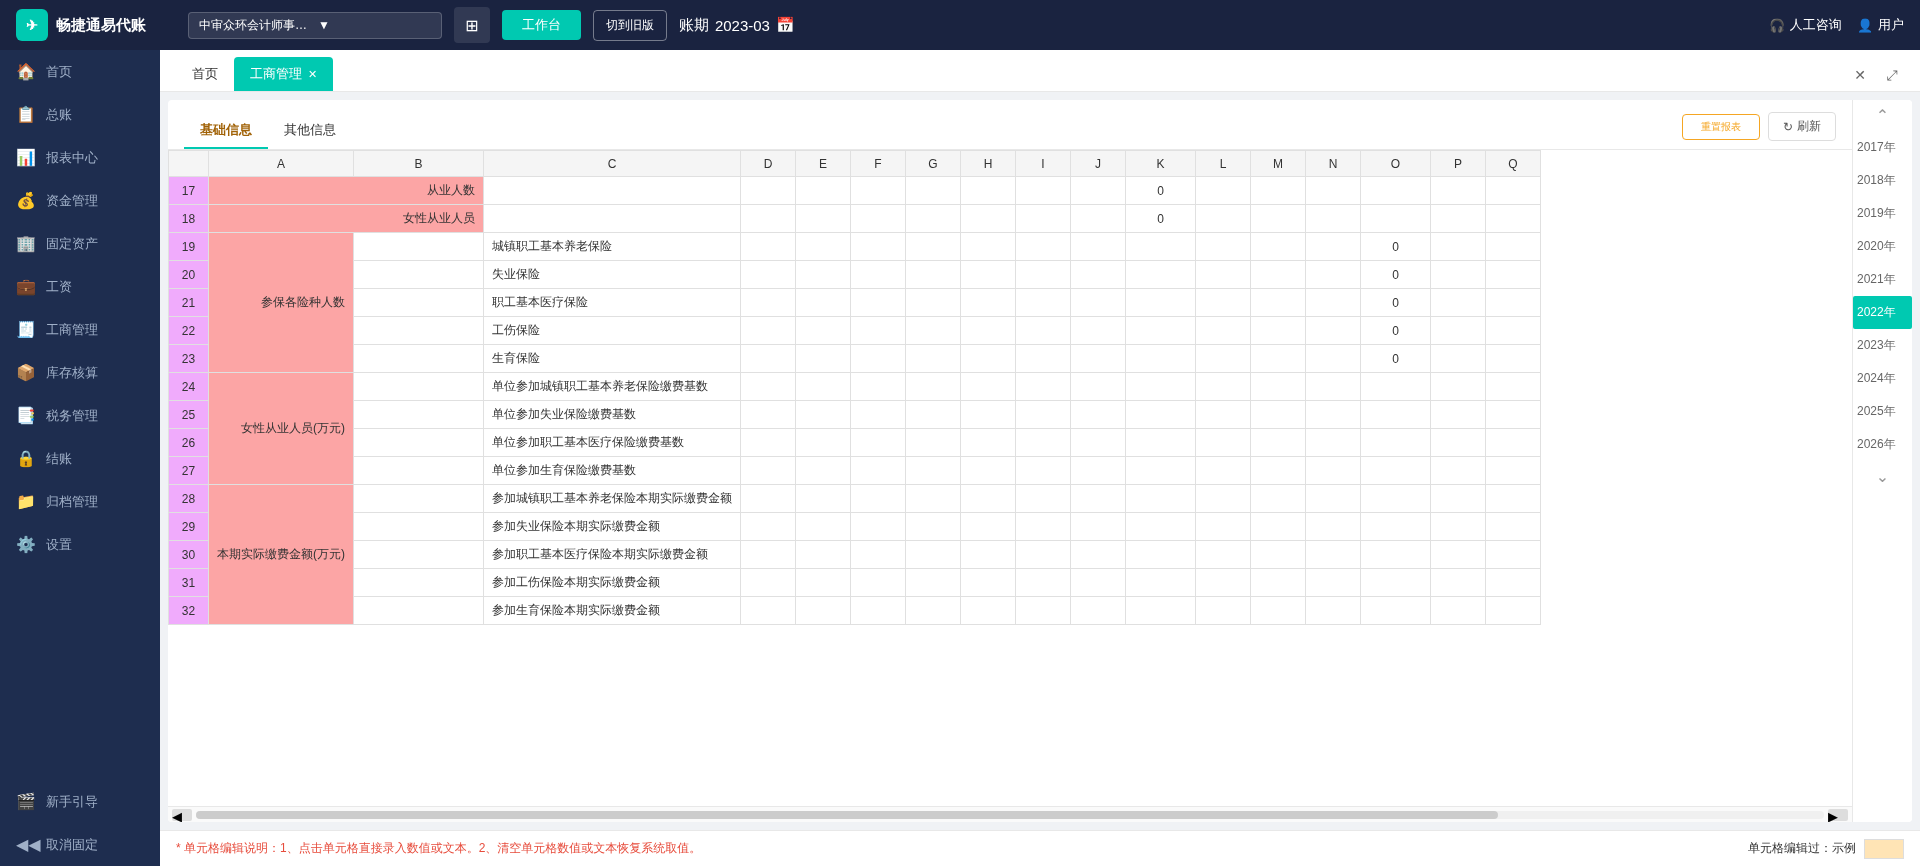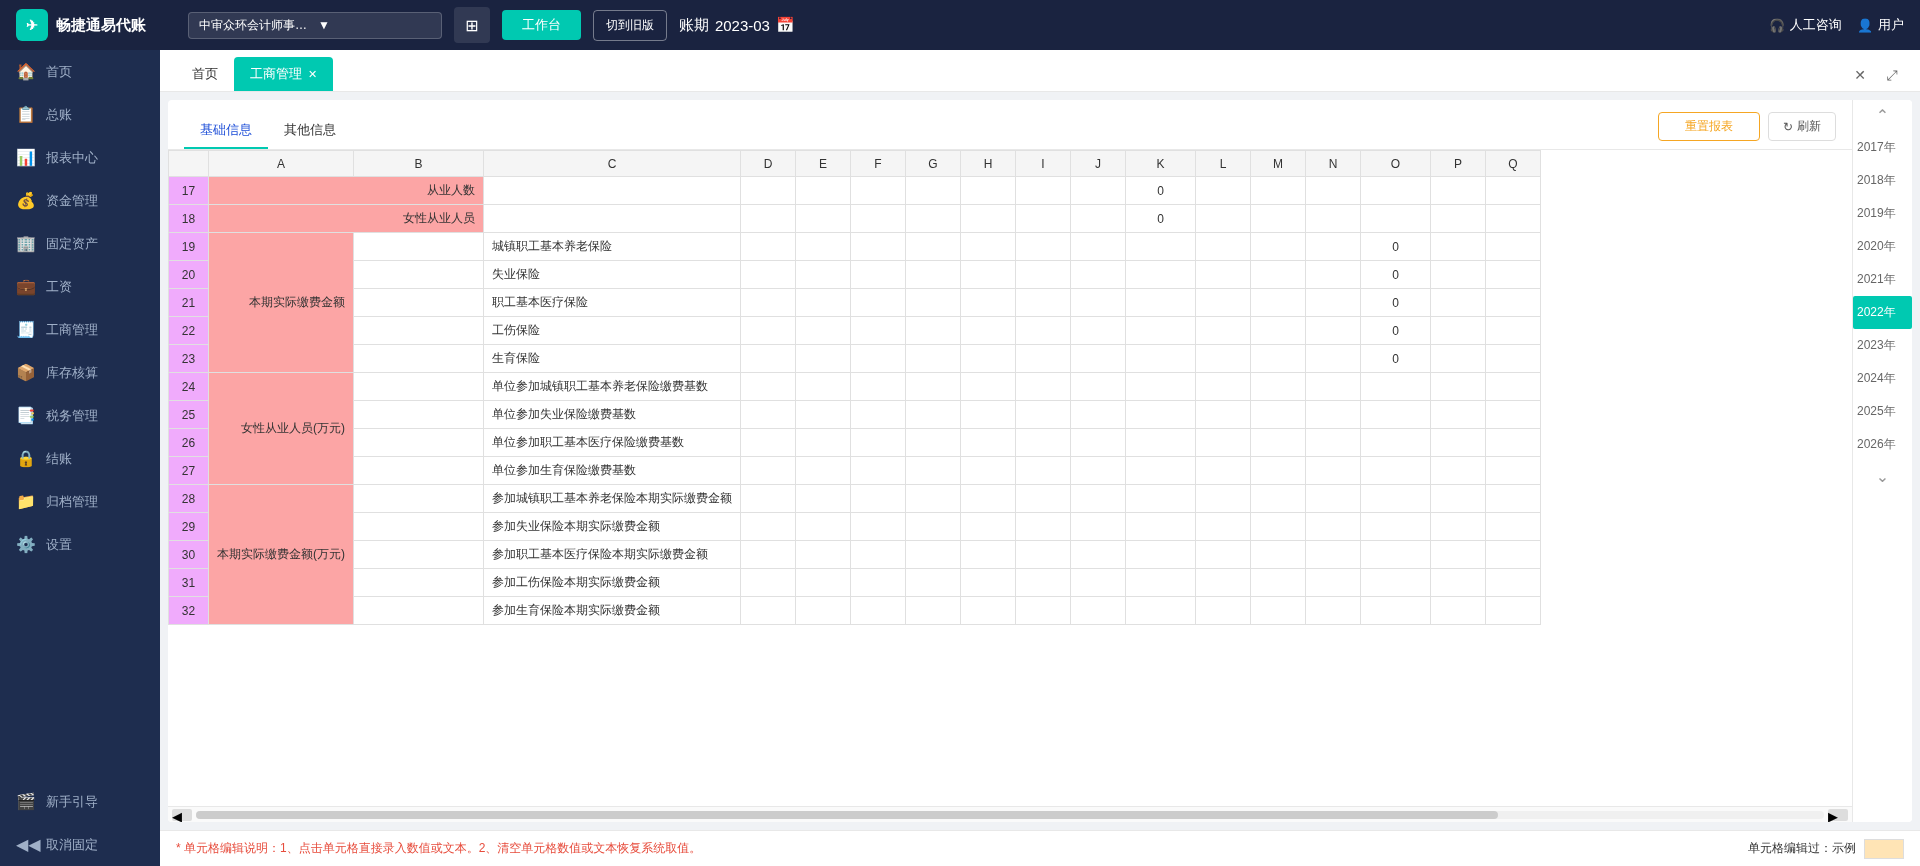--- a/index.html
+++ b/index.html
@@ -41,23 +41,23 @@
     .tab-bar-right { margin-left: auto; display: flex; align-items: center; gap: 8px; padding-bottom: 4px; }
     .icon-btn-sm { width: 24px; height: 24px; display: flex; align-items: center; justify-content: center; cursor: pointer; color: #666; font-size: 14px; }
 
     
     .inner-page { flex: 1; display: flex; overflow: hidden; background: white; margin: 8px; border-radius: 4px; }
 
     
     .page-content { flex: 1; display: flex; flex-direction: column; overflow: hidden; }
     .sub-tab-bar { display: flex; align-items: center; padding: 12px 16px 0; border-bottom: 1px solid #e8e8e8; gap: 0; }
     .sub-tab { padding: 8px 16px; font-size: 13px; cursor: pointer; color: #333; border-bottom: 2px solid transparent; }
-    .sub-tab.active { color: #1d4ed8; border-bottom: 2px solid #00c9b1; font-weight: 400; }
+    .sub-tab.active { color: #a16207; border-bottom: 2px solid #00c9b1; font-weight: 700; }
     .sub-tab-actions { margin-left: auto; display: flex; align-items: center; gap: 8px; padding-bottom: 8px; }
-    .reset-btn { border: 1px solid #f5a623; color: #f5a623; background: white; border-radius: 4px; padding: 5px 26px; font-size: 12px; cursor: pointer; }
+    .reset-btn { border: 1px solid #f5a623; color: #f5a623; background: white; border-radius: 4px; padding: 5px 18px; font-size: 10px; cursor: pointer; }
     .refresh-btn { border: 1px solid #ddd; background: white; color: #555; border-radius: 4px; padding: 5px 14px; font-size: 12px; cursor: pointer; display: flex; align-items: center; gap: 4px; }
 
     
     .spreadsheet-container { flex: 1; overflow: auto; position: relative; }
     .spreadsheet { border-collapse: collapse; font-size: 12px; table-layout: fixed; }
     .spreadsheet th, .spreadsheet td { border: 1px solid #e0e0e0; white-space: nowrap; overflow: hidden; text-overflow: ellipsis; }
     .col-header { background: #f5f5f5; color: #333; text-align: center; padding: 4px 8px; font-weight: normal; height: 26px; }
     .row-num { background: #f0abfc; color: #333; text-align: center; padding: 4px 4px; font-weight: normal; width: 40px; min-width: 40px; }
     .cell { padding: 4px 8px; color: #333; background: white; height: 28px; }
     .cell-merged-a { background: #fca5a5; text-align: right; color: #333; margin-left: 28px; }
@@ -289,21 +289,21 @@
                 <td class="cell"></td>
                 <td class="cell"></td>
                 <td class="cell"></td>
                 <td class="cell"></td>
                 <td class="cell"></td>
                 <td class="cell"></td>
               </tr>
 
               <tr>
                 <td class="row-num">19</td>
-                <td class="cell cell-merged-a" rowspan="5">本期实际缴费金额</td>
+                <td class="cell cell-merged-a" rowspan="5">参保各险种人数</td>
                 <td class="cell"></td>
                 <td class="cell">城镇职工基本养老保险</td>
                 <td class="cell"></td>
                 <td class="cell"></td>
                 <td class="cell"></td>
                 <td class="cell"></td>
                 <td class="cell"></td>
                 <td class="cell"></td>
                 <td class="cell"></td>
                 <td class="cell"></td>

